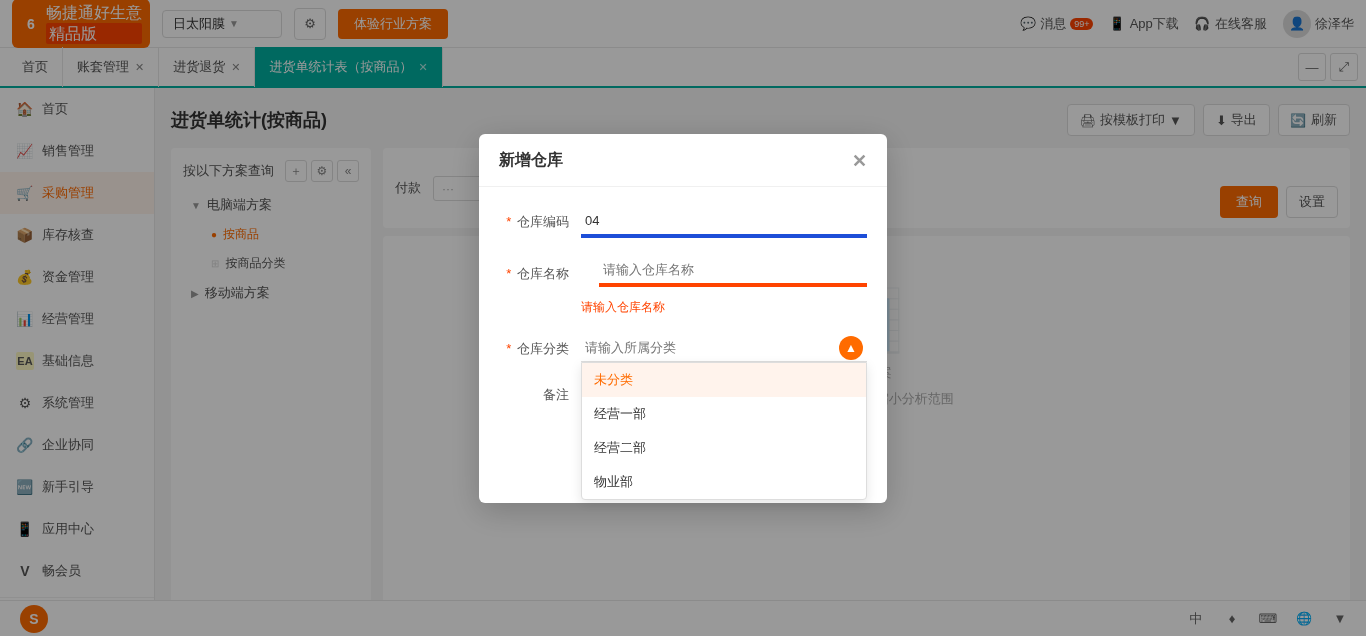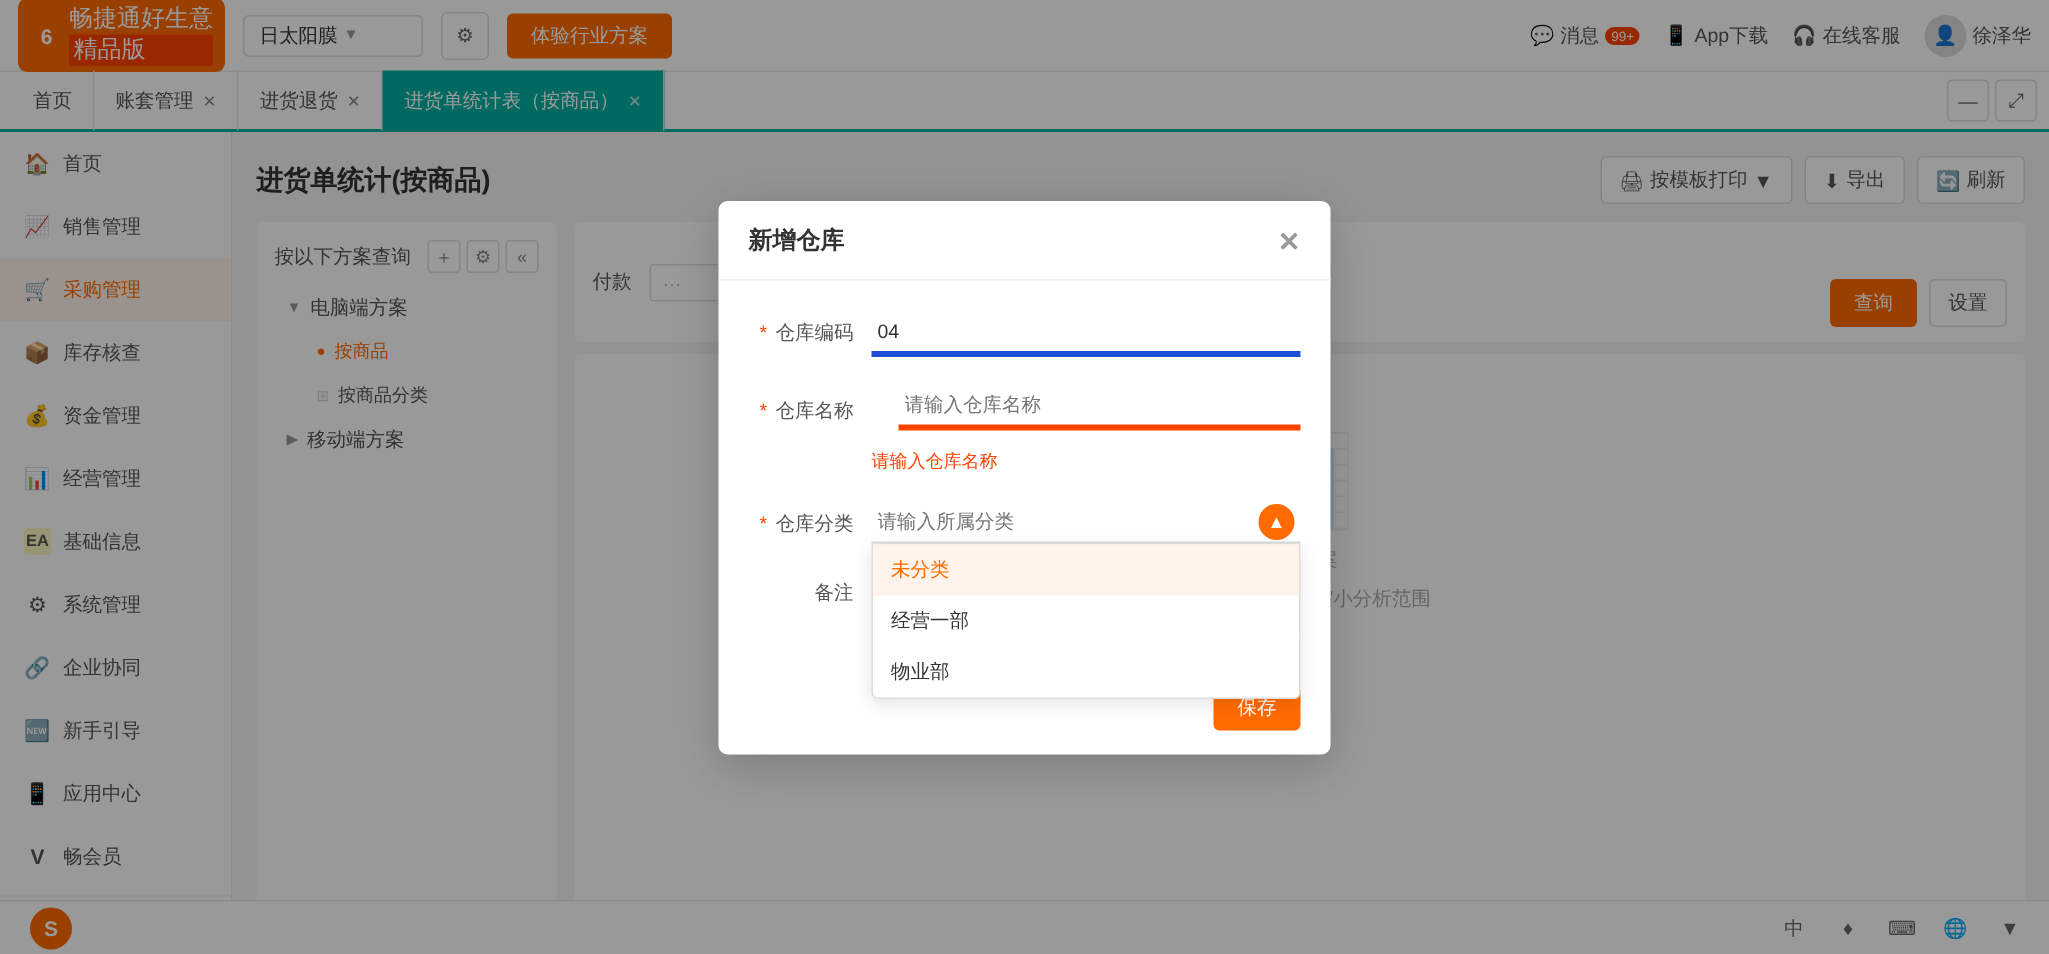--- a/index.html
+++ b/index.html
@@ -410,20 +410,21 @@
         <div class="form-label">
           <span class="required-star">*</span>
           <span>仓库分类</span>
         </div>
         <div class="dropdown-wrapper">
           <input type="text" class="dropdown-input" placeholder="请输入所属分类" style="">
           <div class="dropdown-arrow">▲</div>
           <div class="dropdown-list">
             <div class="dropdown-option selected">未分类</div>
             <div class="dropdown-option">经营一部</div>
+            <div class="dropdown-option">经营二部</div>
             <div class="dropdown-option">物业部</div>
           </div>
         </div>
       </div>
 
       <div class="form-row">
         <div class="form-label">备注</div>
         <textarea class="textarea-field" rows="2" style=""></textarea>
       </div>
     </div>

